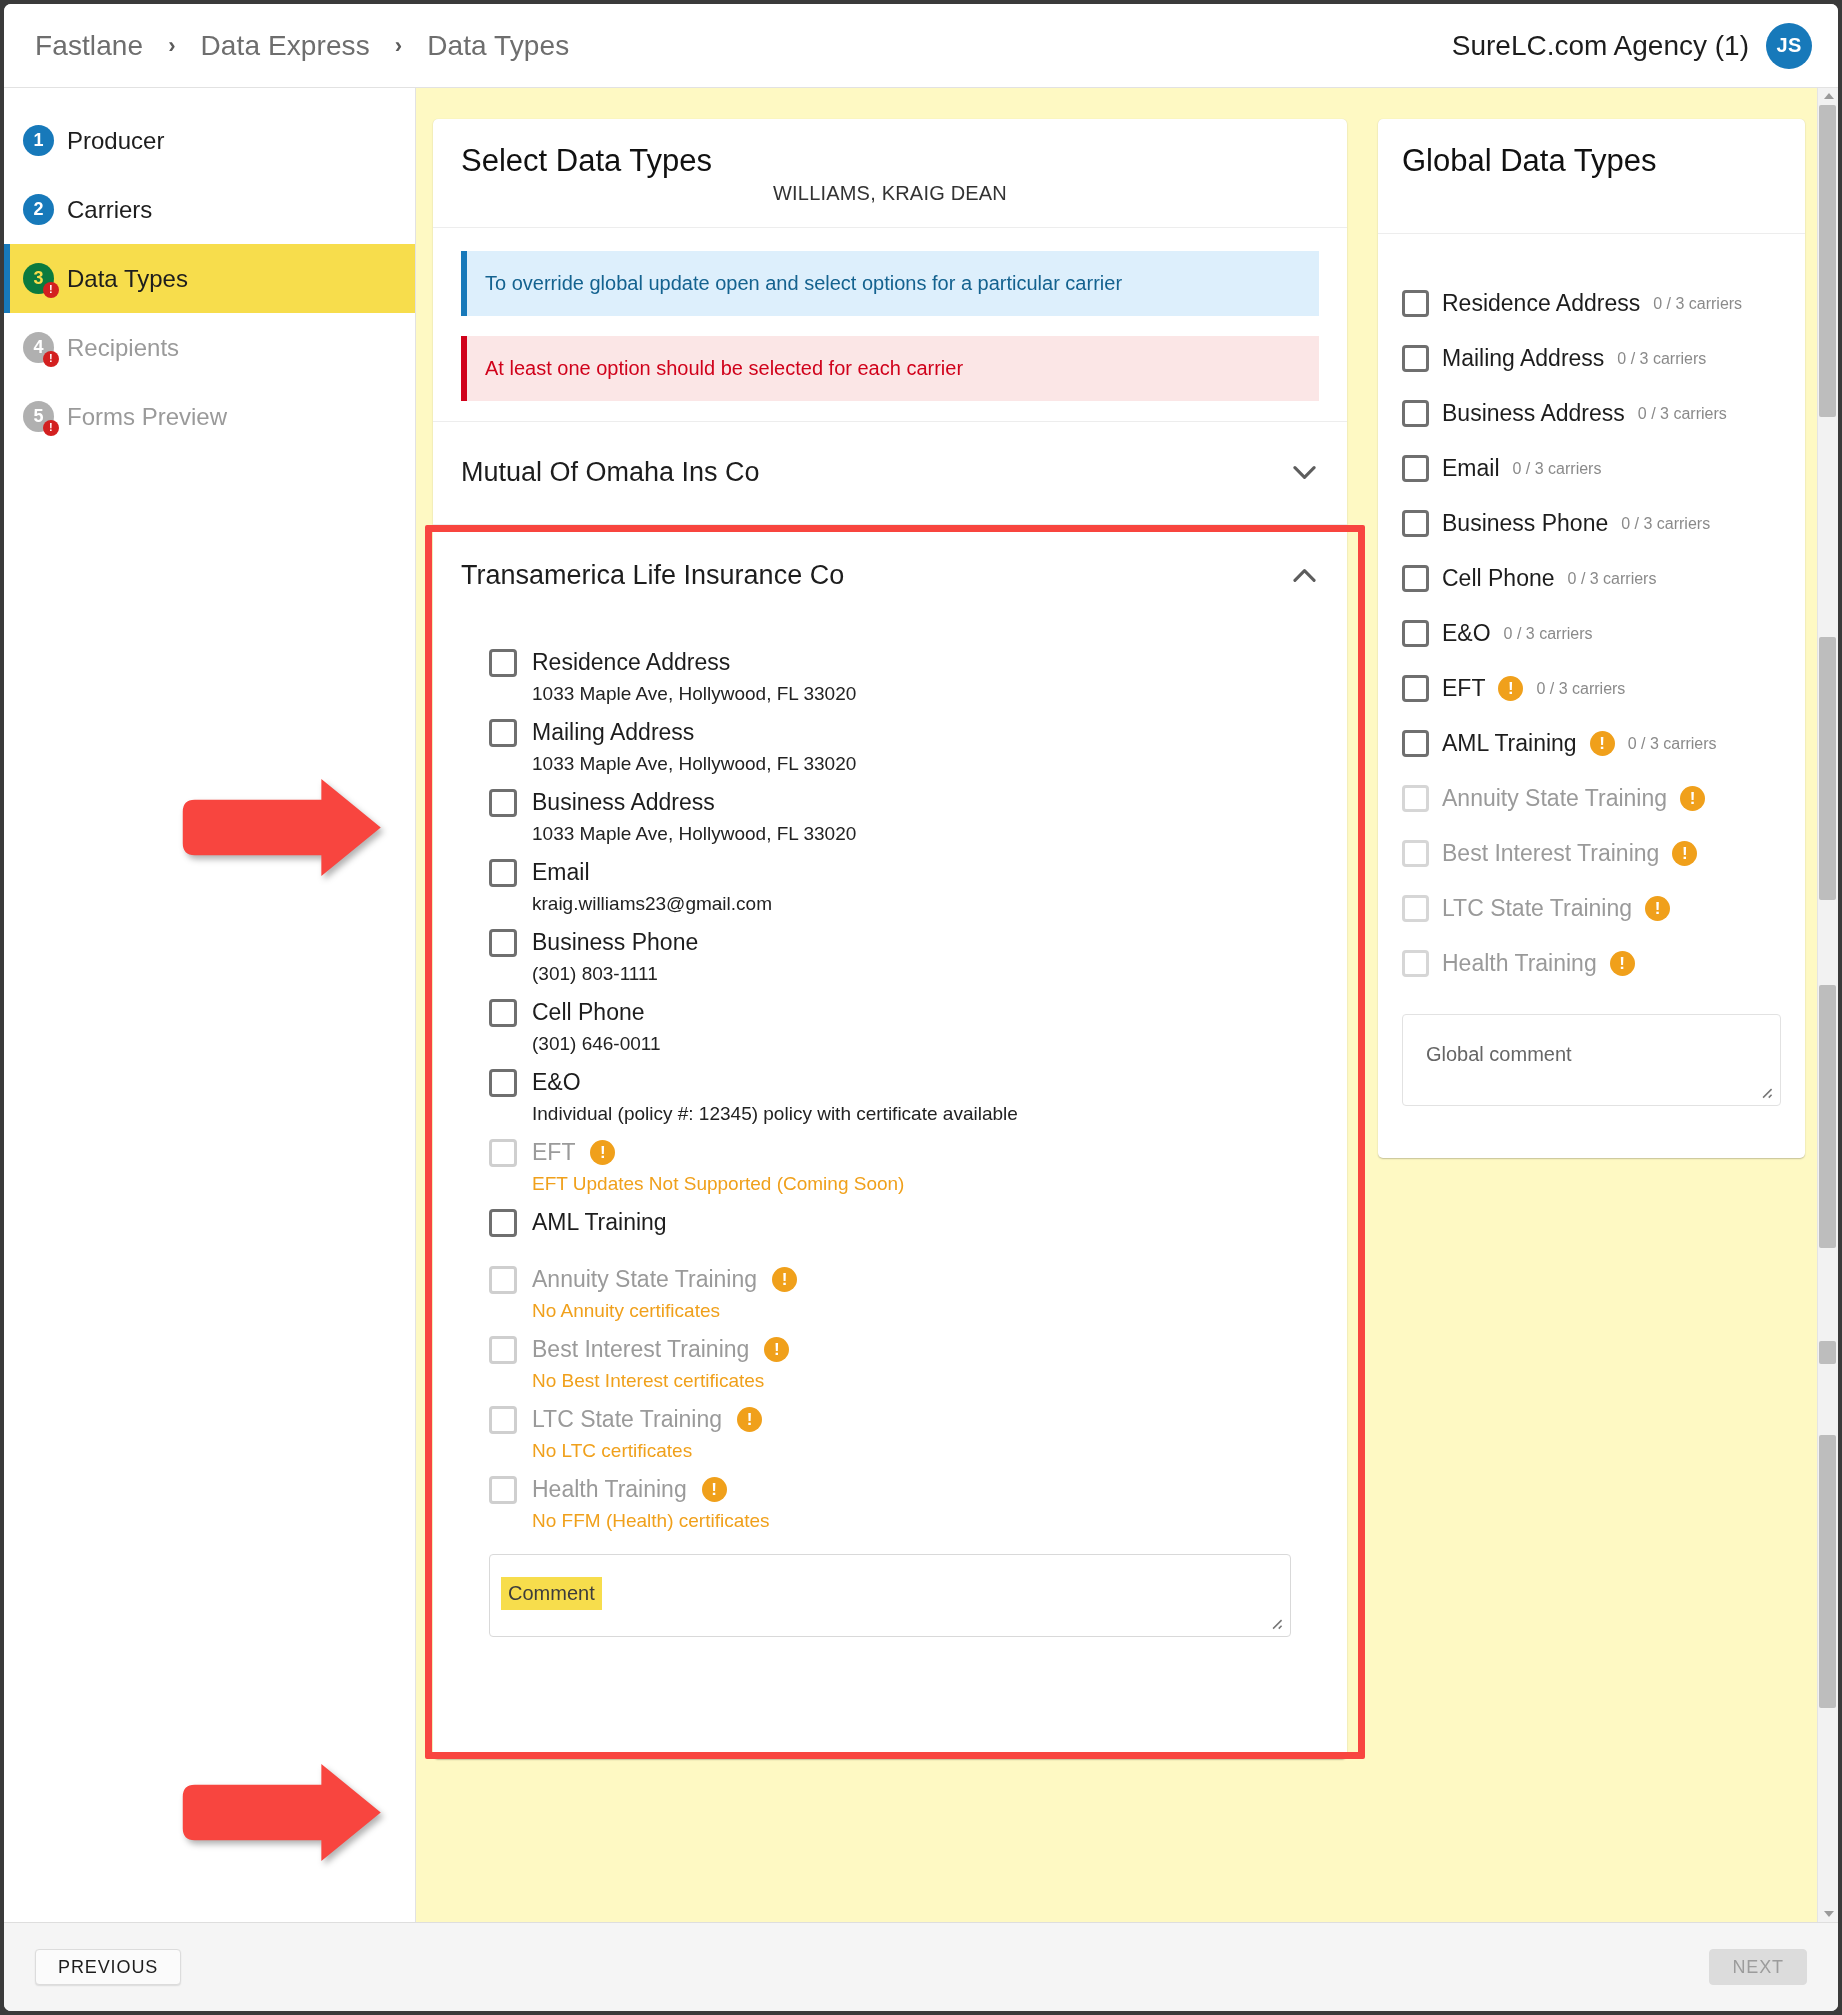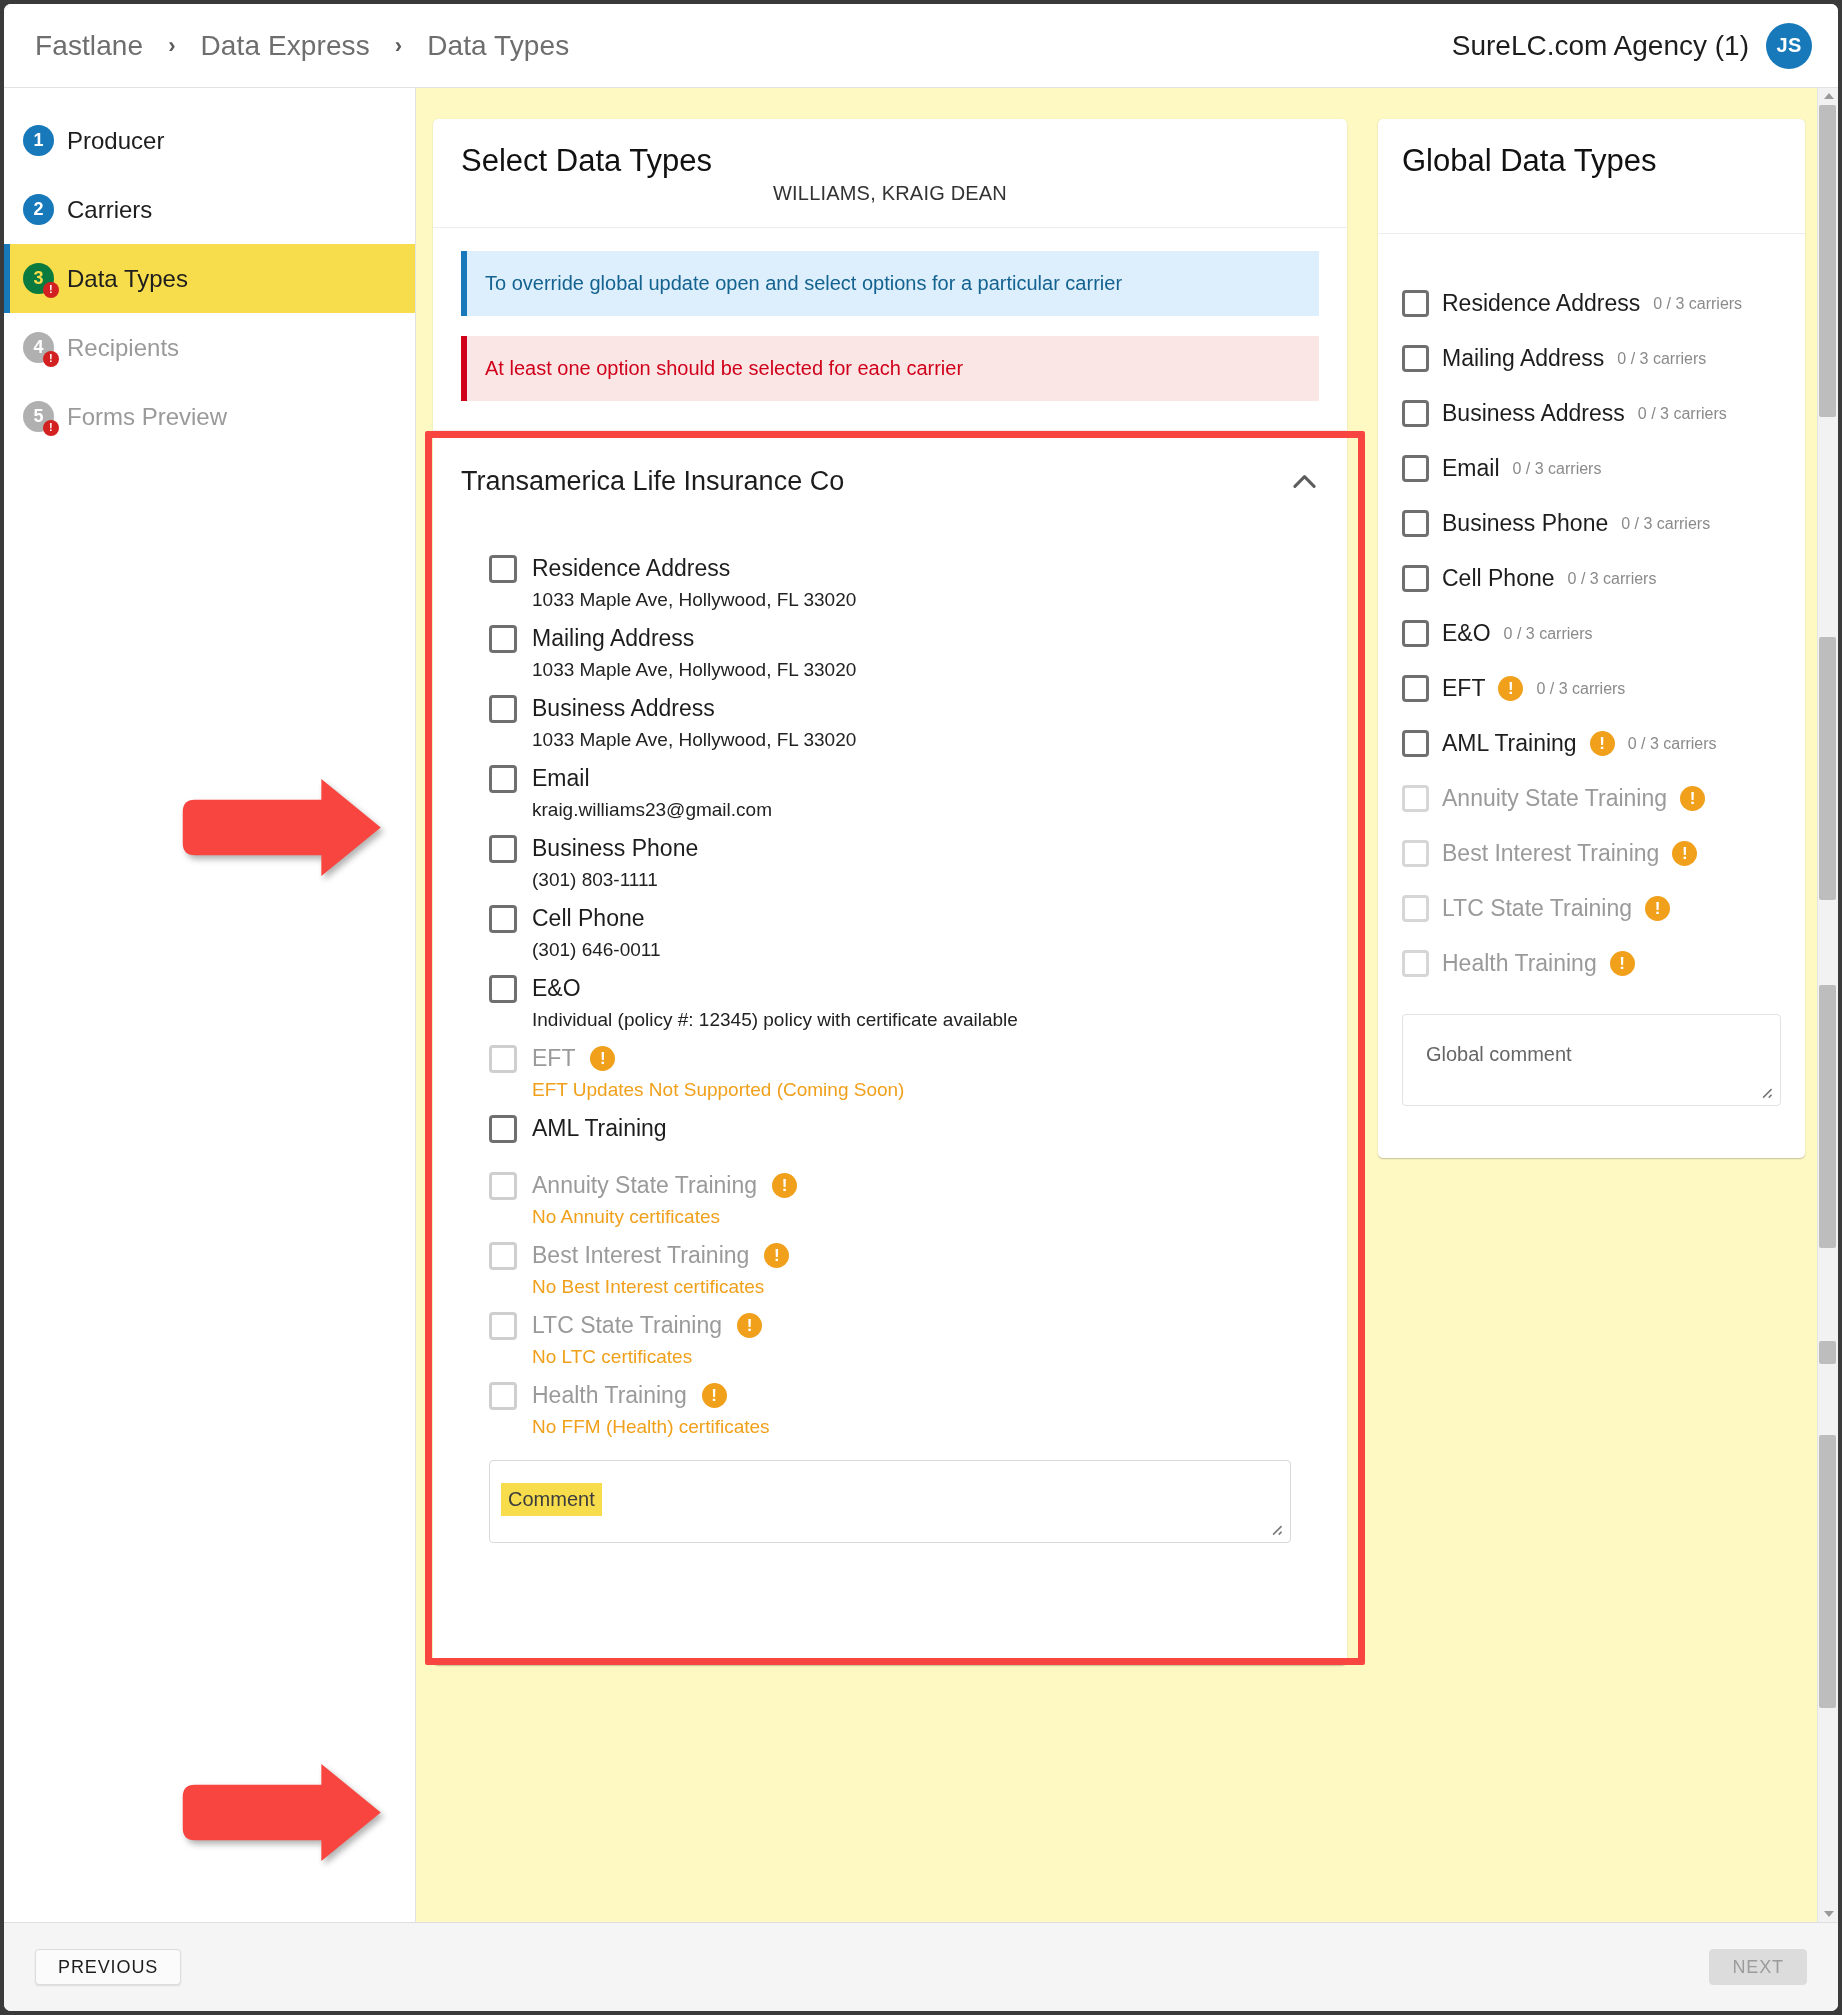--- a/index.html
+++ b/index.html
@@ -149,21 +149,21 @@
     border-radius: 5px;
     box-shadow: 0 1px 2px rgba(0,0,0,.14), 0 0.5px 1px rgba(0,0,0,.10);
   }
   .card-head {
     padding: 24px 28px 22px 28px;
     border-bottom: 1.5px solid #ededed;
   }
   .card-title { font-size: 31px; color: #111; line-height: 1.18; }
   .card-sub { font-size: 20px; color: #333; margin-top: 2px; letter-spacing: 0.2px; text-align: center; }
 
-  .alerts { padding: 23px 28px 9px 28px; }
+  .alerts { padding: 23px 28px 0 28px; }
   .alert {
     font-size: 20px;
     padding: 21px 18px;
     margin-bottom: 20px;
   }
   .alert.info {
     background: #ddeffc;
     border-left: 6.5px solid #1779ba;
     color: #14628f;
   }
@@ -430,20 +430,30 @@
           </div>
 
           <div class="alerts">
             <div class="alert info">To override global update open and select options for a particular carrier</div>
             <div class="alert error">At least one option should be selected for each carrier</div>
           </div>
 
           <div class="accordion">
 
 
+            <div class="acc-item">
+              <div class="acc-head">
+                <span class="acc-title">Mutual Of Omaha Ins Co</span>
+                <span class="chev">
+                  <svg viewBox="0 0 24 14">
+                      <path d="M2 2 L12 12 L22 2" stroke="#5d5d5d" stroke-width="3.2" fill="none" stroke-linecap="round" stroke-linejoin="round"></path>
+                    </svg>
+                </span>
+              </div>
+            </div>
 
             <div class="acc-item acc-expanded-wrap">
               <div class="hl-box"></div>
 
               <div class="acc-head">
                 <span class="acc-title">Transamerica Life Insurance Co</span>
                 <span class="chev">
                   <svg viewBox="0 0 24 14">
                       <path d="M2 12 L12 2 L22 12" stroke="#5d5d5d" stroke-width="3.2" fill="none" stroke-linecap="round" stroke-linejoin="round"></path>
                     </svg>

